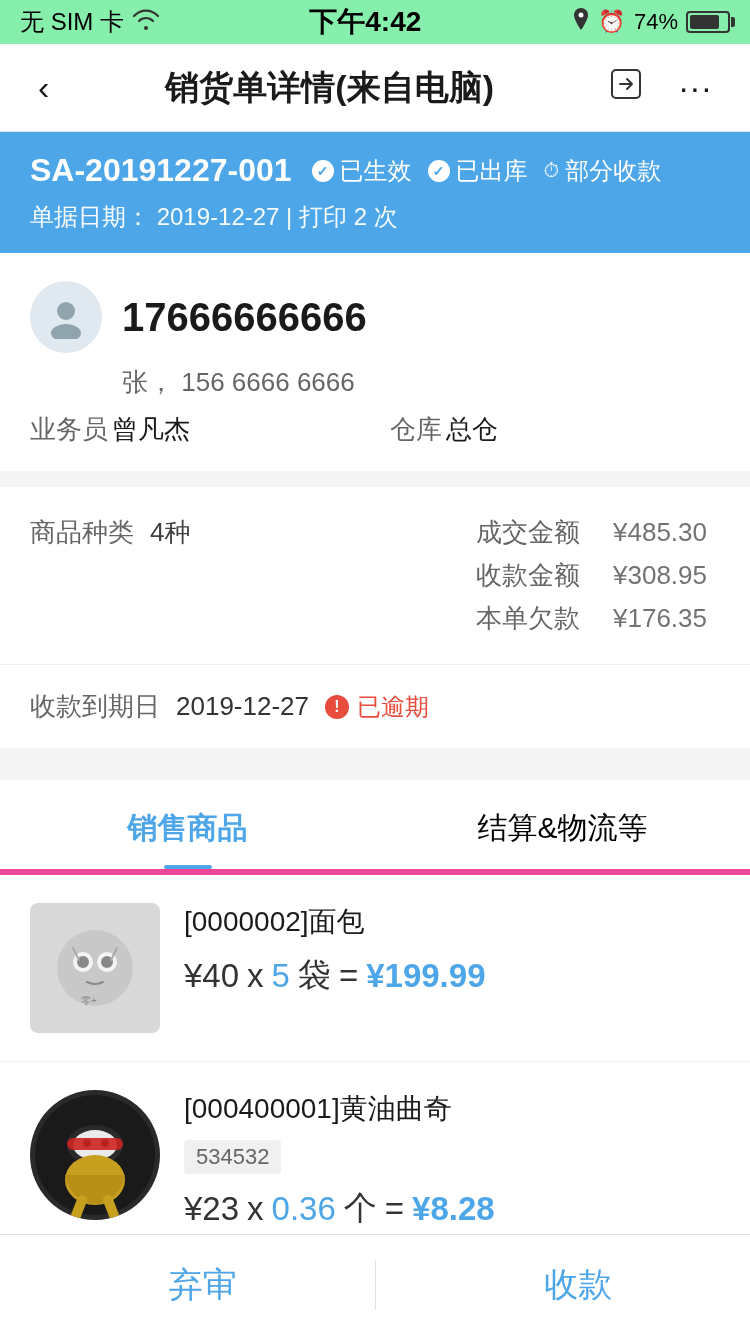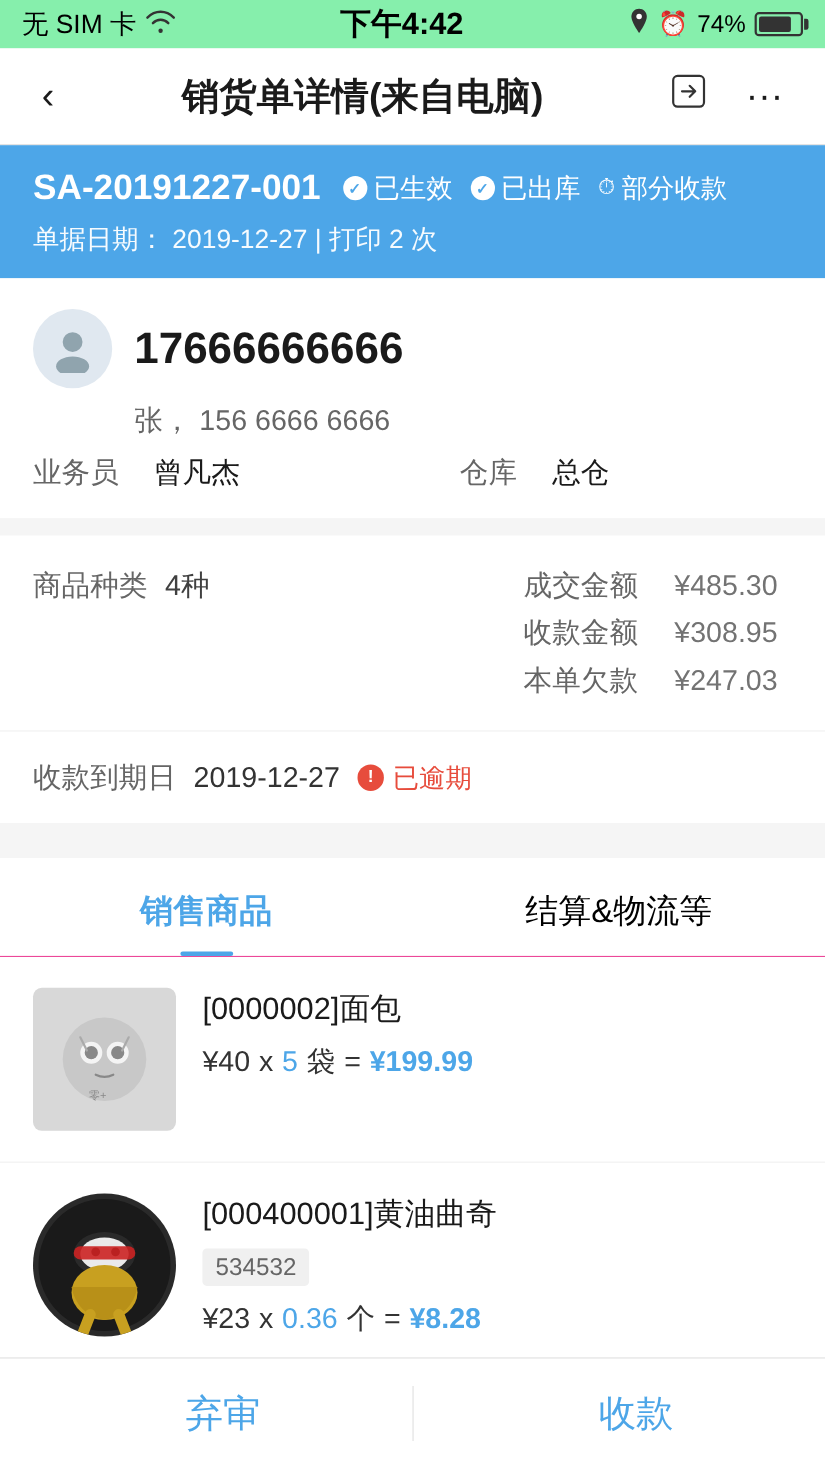--- a/index.html
+++ b/index.html
@@ -174,21 +174,21 @@
       display: flex;
       align-items: center;
       padding-left: 0;
       gap: 0;
     }
     .meta-item {
       font-size: 26px;
       color: #333;
       display: flex;
       align-items: flex-end;
-      gap: 32px;
+      gap: 4px;
     }
     .meta-label { color: #666; }
     .meta-value { color: #1a1a1a; font-weight: 500; }
     .meta-divider { width: 200px; }
 
     
     .stats-section {
       background: #fff;
       padding: 28px 30px;
       margin-bottom: 0;
@@ -253,21 +253,21 @@
     
     .section-divider {
       height: 16px;
       background: #f5f5f5;
     }
 
     
     .tabs-container {
       background: #fff;
       display: flex;
-      border-bottom: 1px solid #ec4899;
+      border-bottom: 6px solid #ec4899;
     }
     .tab {
       flex: 1;
       text-align: center;
       padding: 28px 0 20px;
       font-size: 30px;
       color: #000000;
       cursor: pointer;
       position: relative;
     }
@@ -324,21 +324,21 @@
     .product-sku {
       display: inline-block;
       background: #f0f0f0;
       color: #666;
       font-size: 22px;
       padding: 4px 12px;
       border-radius: 4px;
       margin-bottom: 12px;
     }
     .product-price {
-      font-size: 26px;
+      font-size: 33px;
       color: #333;
       display: flex;
       align-items: center;
       gap: 8px;
       flex-wrap: wrap;
     }
     .price-qty { color: #4da6e8; }
     .price-total { color: #4da6e8; font-weight: 700; }
 
     
@@ -482,21 +482,21 @@
       <div class="stats-row">
         <span class="stats-row-label">成交金额</span>
         <span class="stats-row-value">¥485.30</span>
       </div>
       <div class="stats-row">
         <span class="stats-row-label">收款金额</span>
         <span class="stats-row-value">¥308.95</span>
       </div>
       <div class="stats-row">
         <span class="stats-row-label">本单欠款</span>
-        <span class="stats-row-value">¥247.03</span>
+        <span class="stats-row-value">¥176.35</span>
       </div>
     </div>
   </div>
   <div class="due-section">
     <span class="due-label">收款到期日</span>
     <span class="due-date">2019-12-27</span>
     <div class="overdue-badge">
       <span class="overdue-dot">!</span>
       <span>已逾期</span>
     </div>

